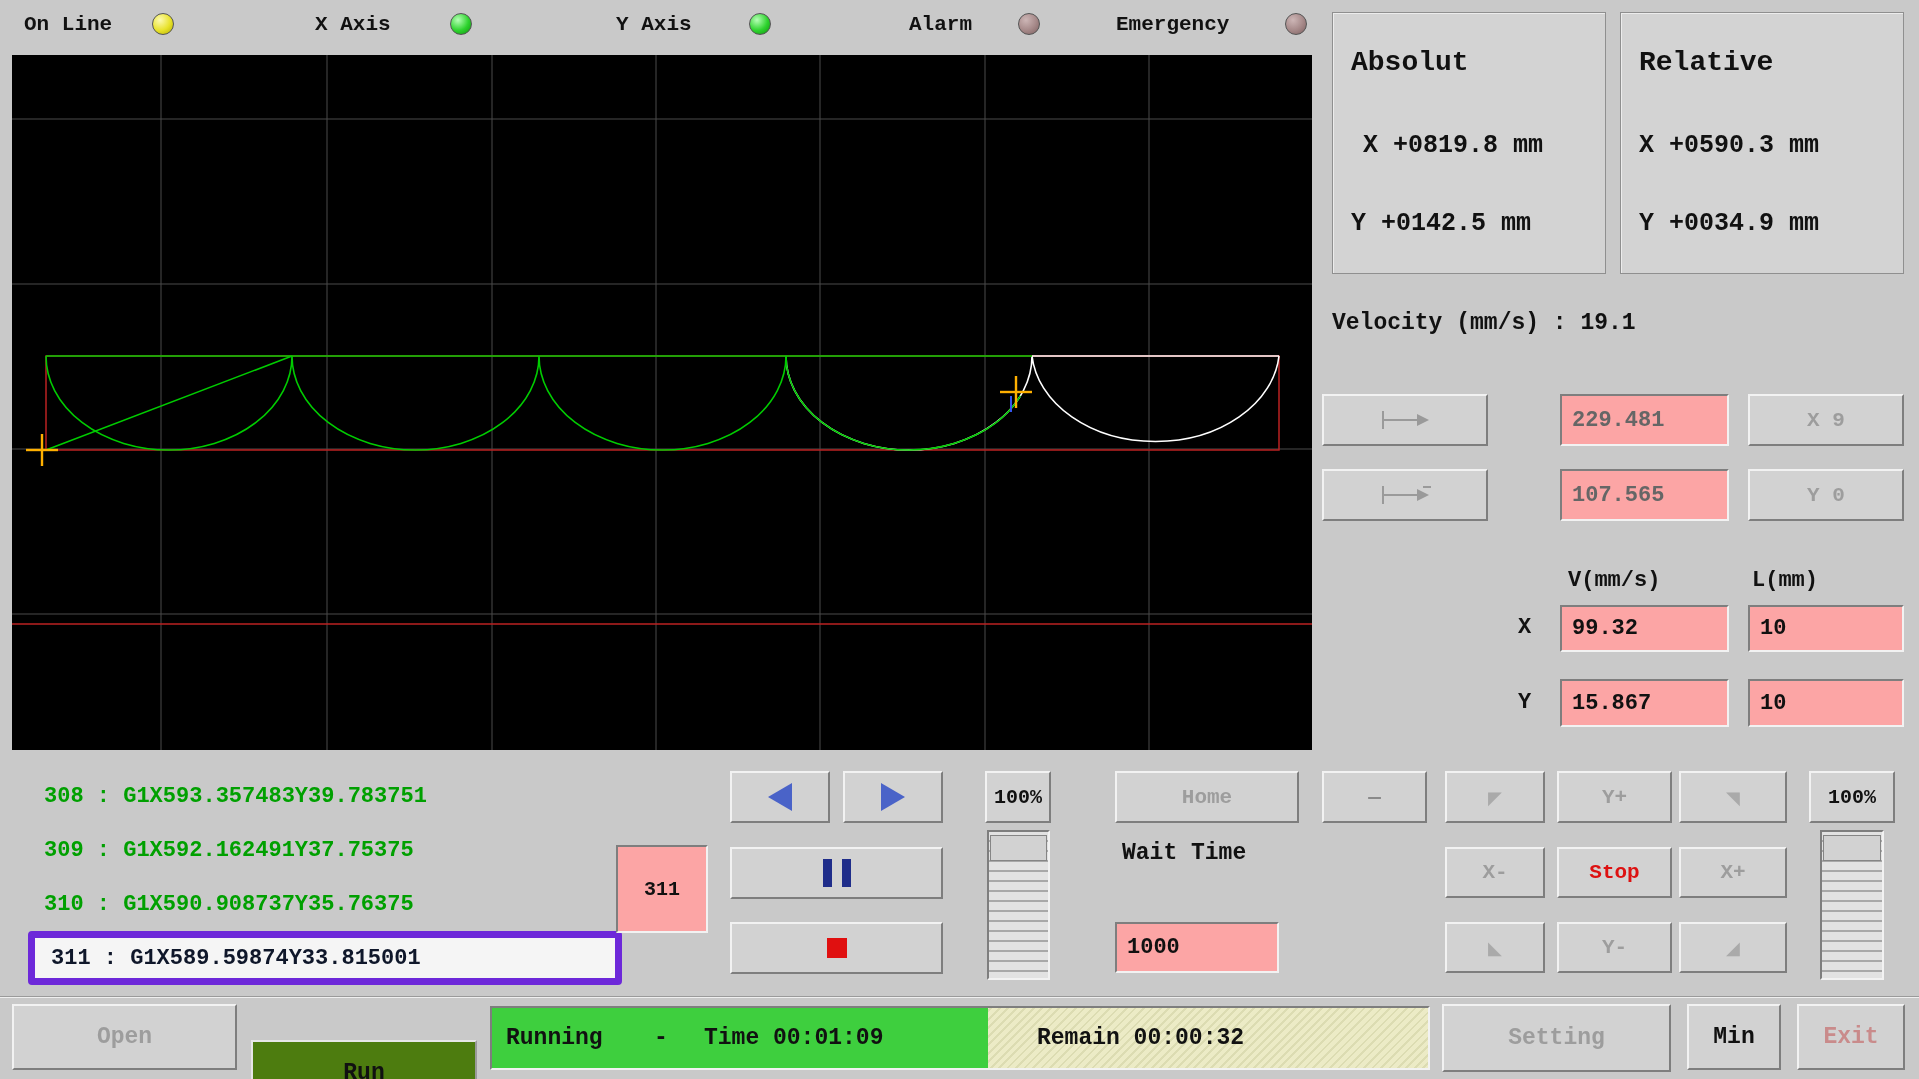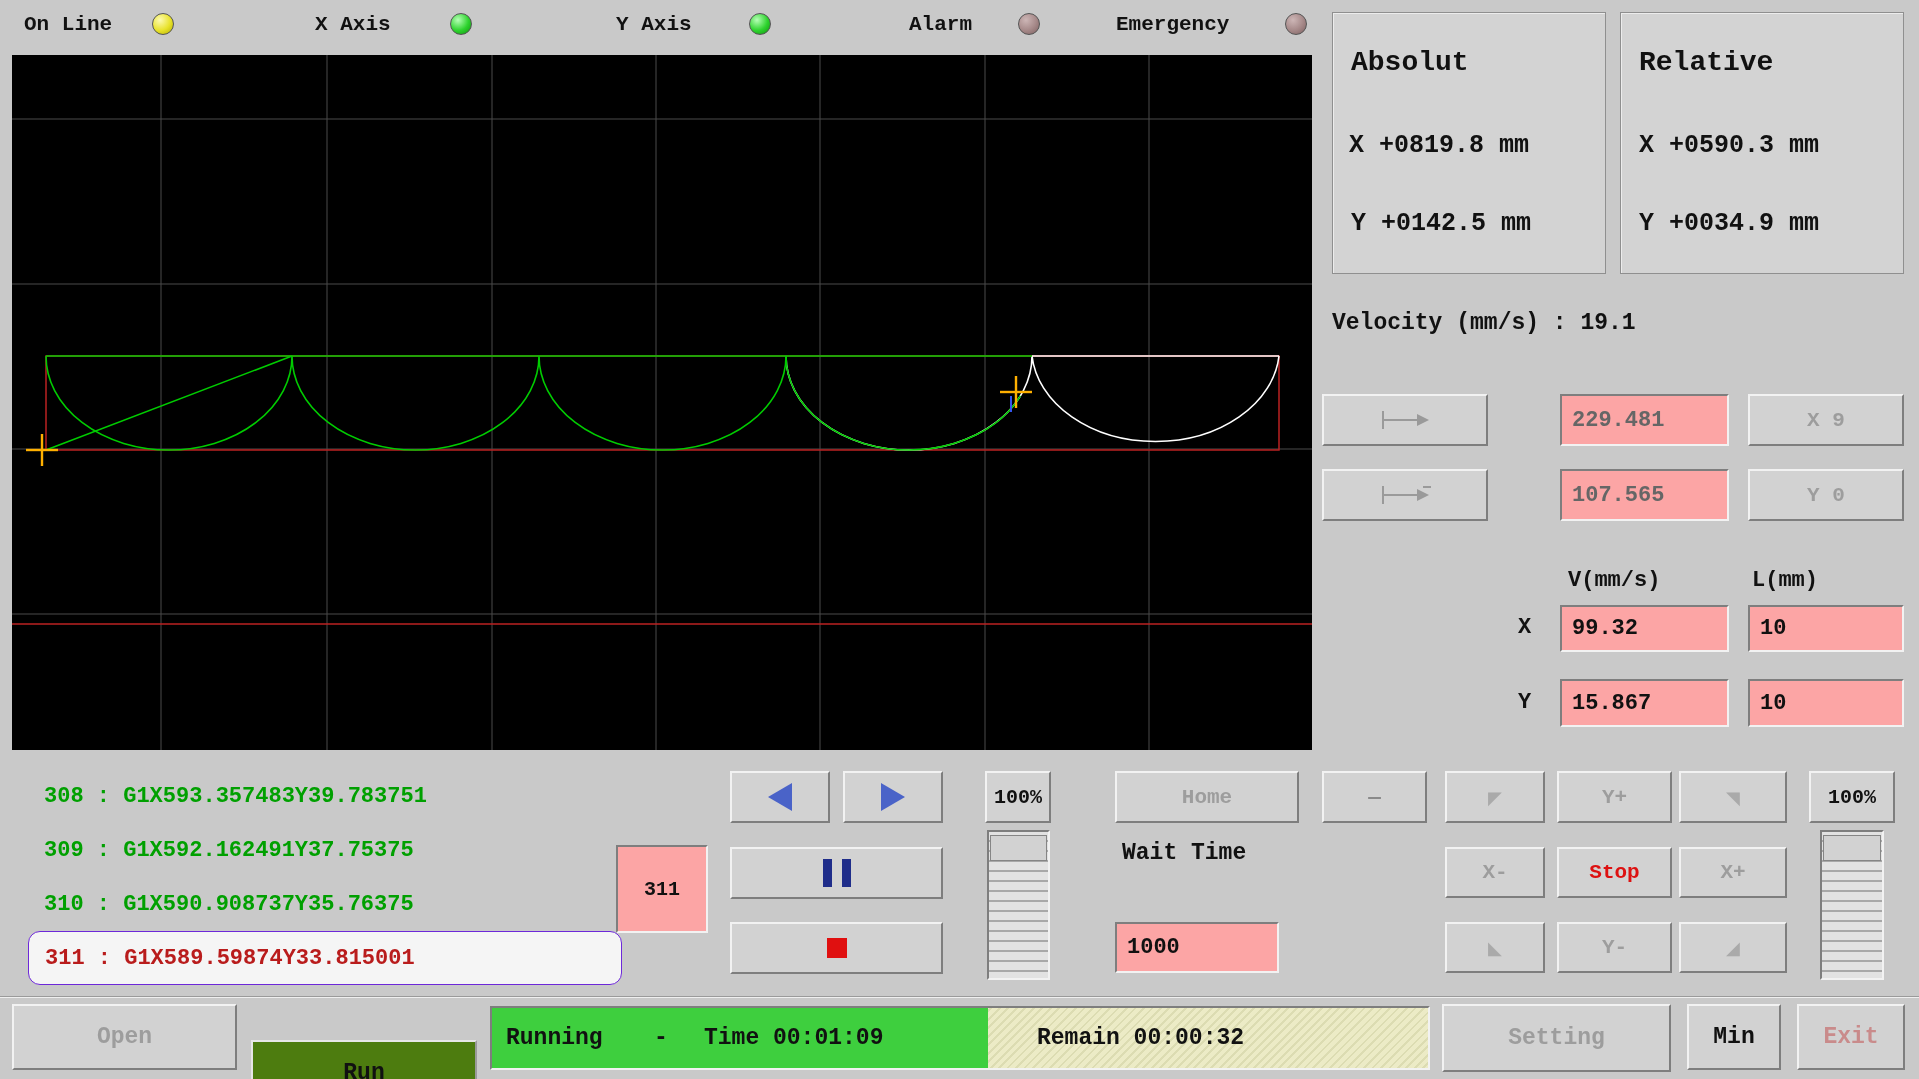--- a/index.html
+++ b/index.html
@@ -20,21 +20,21 @@
        border-bottom:2px solid #7e7e7e;border-right:2px solid #7e7e7e;
        font-size:21px;color:#111;cursor:pointer;user-select:none;white-space:pre}
   .btn.dis{color:#9d9d9d}
   .btn.exit-dis{color:#c98b8b}
   .field{background:#fca5a5;border-top:2px solid #7e7e7e;border-left:2px solid #7e7e7e;
          border-bottom:2px solid #f2f2f2;border-right:2px solid #f2f2f2;
          display:flex;align-items:center;padding-left:10px;font-size:22px;white-space:pre}
   .field.dim{color:#666}
   .hdr{font-size:22px;white-space:pre}
   .gcode-row{height:54px;display:flex;align-items:center;padding-left:16px;font-size:22px;color:#00a000;white-space:pre}
-  .gcode-row.current{background:#f5f5f5;color:#b91c1c;border:1px solid #6d28d9;border-radius:12px}
+  .gcode-row.current{background:#f5f5f5;color:#0f172a;border:7px solid #6d28d9;border-radius:4px}
   .tri-left{width:0;height:0;border-top:14px solid transparent;border-bottom:14px solid transparent;border-right:24px solid #4a63c8}
   .tri-right{width:0;height:0;border-top:14px solid transparent;border-bottom:14px solid transparent;border-left:24px solid #4a63c8}
   .pbar{width:9px;height:28px;background:#1f2d8a;margin:0 5px}
   .ssq{width:20px;height:20px;background:#e01010}
   .vslider{position:absolute;border:2px solid;border-color:#7e7e7e #f2f2f2 #f2f2f2 #7e7e7e;
            background:repeating-linear-gradient(180deg,#e2e2e2 0 8px,#a8a8a8 8px 10px)}
   .vslider .handle{position:absolute;left:1px;right:1px;top:3px;height:26px;background:#d2d2d2;border:1px solid #858585}
   .diag{font-family:"DejaVu Sans",sans-serif;font-size:18px;color:#aaa}
   .jl{font-size:21px;color:#9d9d9d}
   .stop-red{color:#dd1111}
@@ -96,21 +96,21 @@
     </g>
     <g stroke="#ffb000" stroke-width="2.4">
       <line x1="988" y1="337" x2="1020" y2="337"></line>
         <line x1="1004" y1="321" x2="1004" y2="353"></line>
     </g>
     <line x1="999" y1="341" x2="999" y2="357" stroke="#3355ee" stroke-width="2"></line>
   </svg>
 
   <div class="abs panel" style="left:1332px;top:12px;width:274px;height:262px">
     <div class="abs panel-title" style="left:18px;top:34px">Absolut</div>
-    <div class="abs panel-line" style="left:16px;top:118px">X +0819.8 mm</div>
+    <div class="abs panel-line" style="left:30px;top:118px">X +0819.8 mm</div>
     <div class="abs panel-line" style="left:18px;top:196px">Y +0142.5 mm</div>
   </div>
   <div class="abs panel" style="left:1620px;top:12px;width:284px;height:262px">
     <div class="abs panel-title" style="left:18px;top:34px">Relative</div>
     <div class="abs panel-line" style="left:18px;top:118px">X +0590.3 mm</div>
     <div class="abs panel-line" style="left:18px;top:196px">Y +0034.9 mm</div>
   </div>
 
   <div class="abs hdr" style="left:1332px;top:310px;font-size:23px">Velocity (mm/s) : 19.1</div>
 

